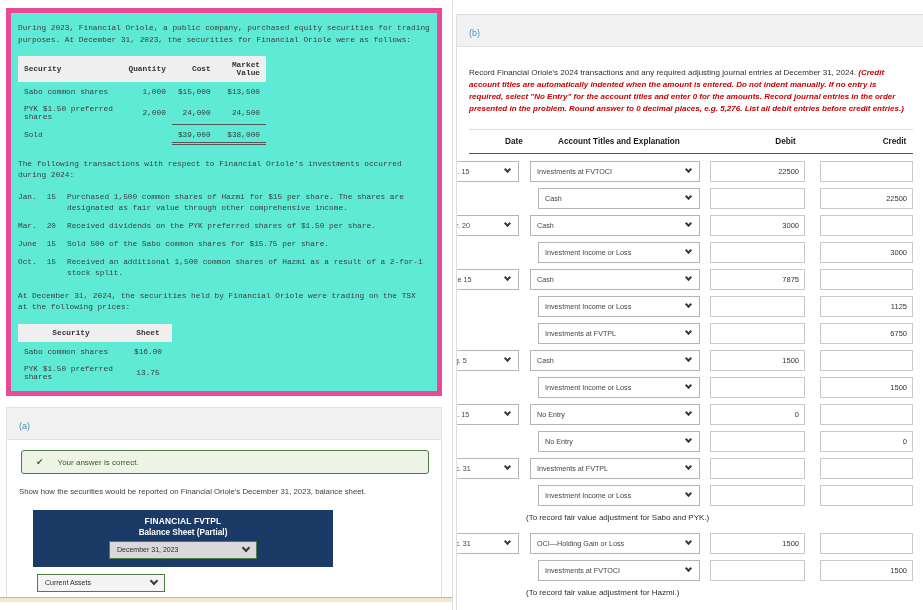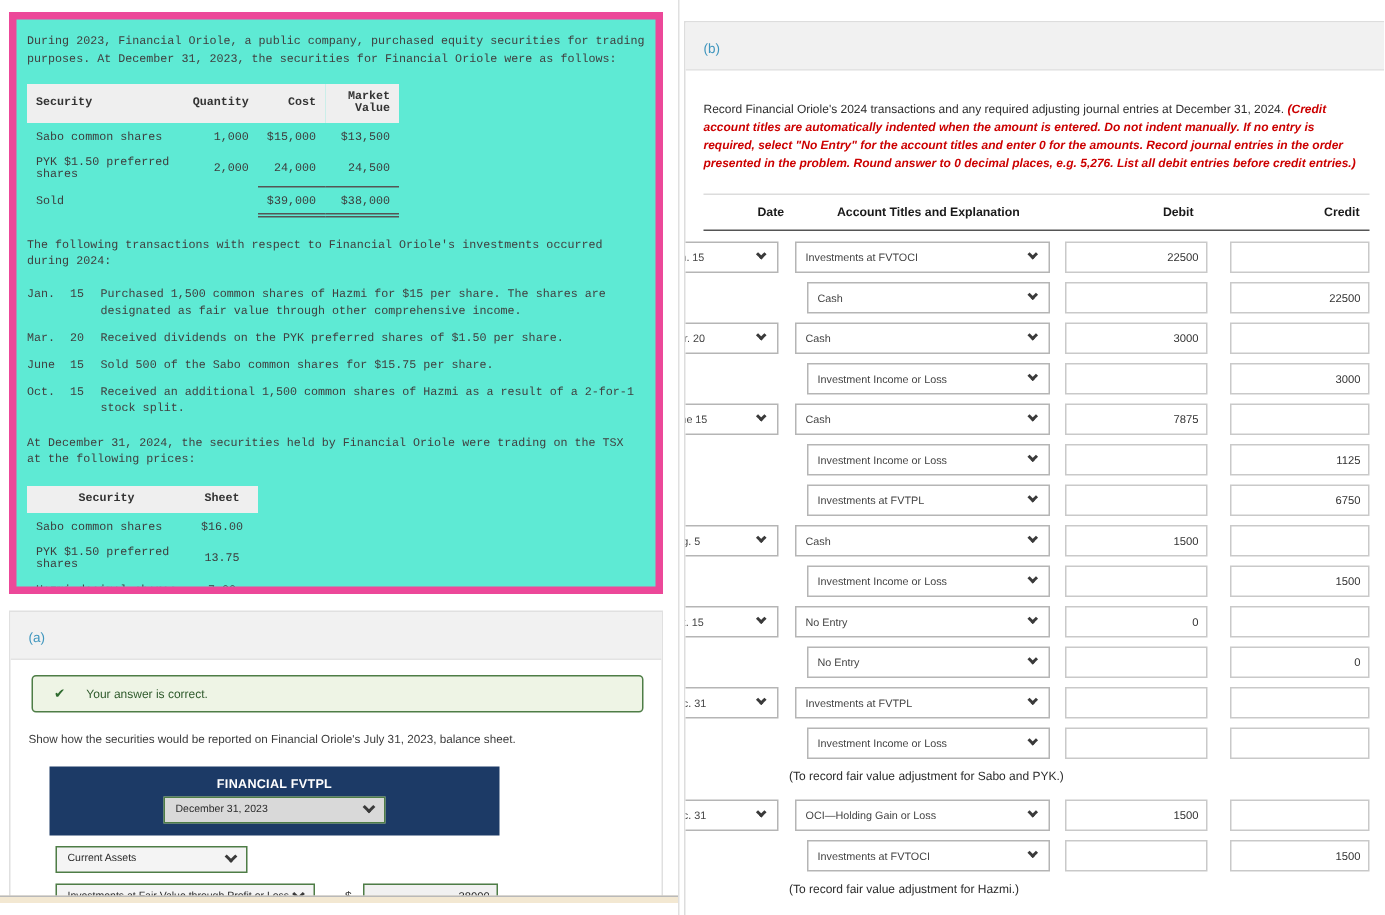--- a/index.html
+++ b/index.html
@@ -184,25 +184,26 @@
 
     <div class="part-card card-a">
       <div class="part-bar">
         <span class="part-label">(a)</span>
       </div>
       <div class="card-a-content">
         <div class="success-box">
           <span class="check-icon">✔</span>
           <span>Your answer is correct.</span>
         </div>
-        <p class="para prompt-a">Show how the securities would be reported on Financial Oriole's July 31, 2023, balance sheet.</p>
+        <p class="para prompt-a">Show how the securities would be reported on Financial Oriole's December 31, 2023, balance sheet.</p>
 
         <div class="bs">
           <div class="bs-head">
             <div class="bs-title">FINANCIAL FVTPL</div>
+            <div class="bs-sub">Balance Sheet (Partial)</div>
             <div class="selbox bs-date-sel">
               <span>December 31, 2023</span>
               <span class="chev"></span>
             </div>
           </div>
           <div class="bs-row">
             <div class="selbox sel-ca">
               <span>Current Assets</span>
               <span class="chev"></span>
             </div>

